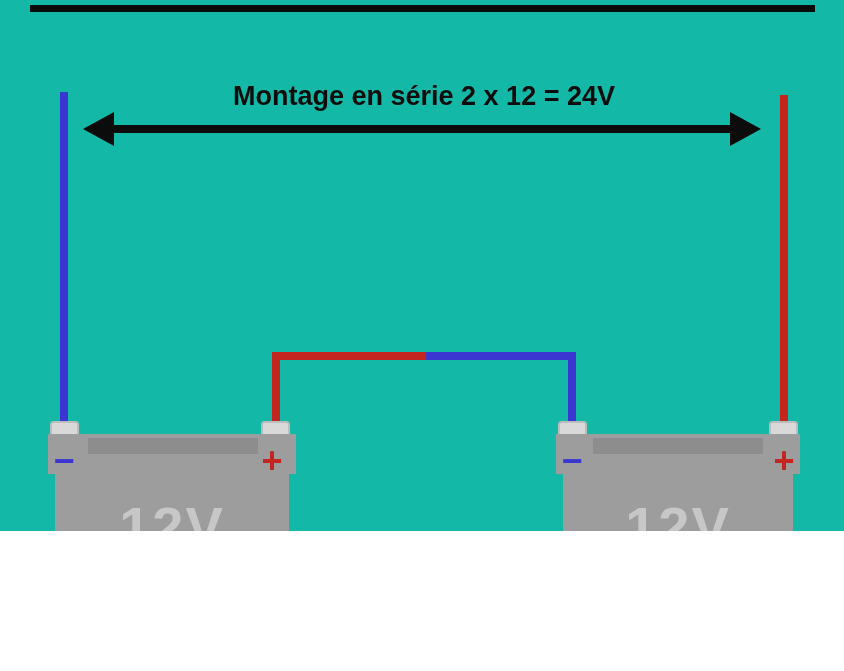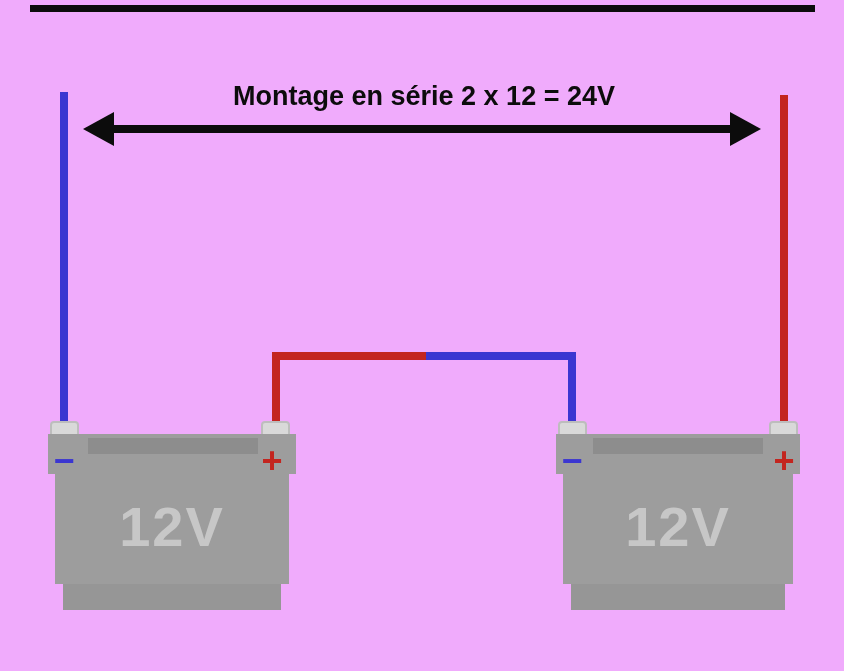--- a/index.html
+++ b/index.html
@@ -2,22 +2,22 @@
 <html><head>
 <meta charset="utf-8">
 <style>
   html, body {
     margin: 0;
     padding: 0;
     background: #ffffff;
   }
   .stage {
     width: 844px;
-    height: 671px;
-    background: #f0abfc;
+    height: 531px;
+    background: #14b8a6;
     position: relative;
     overflow: hidden;
   }
   svg { display: block; }
   text {
     font-family: "Liberation Sans", "DejaVu Sans", sans-serif;
   }
   .title {
     font-size: 27px;
     font-weight: 700;

